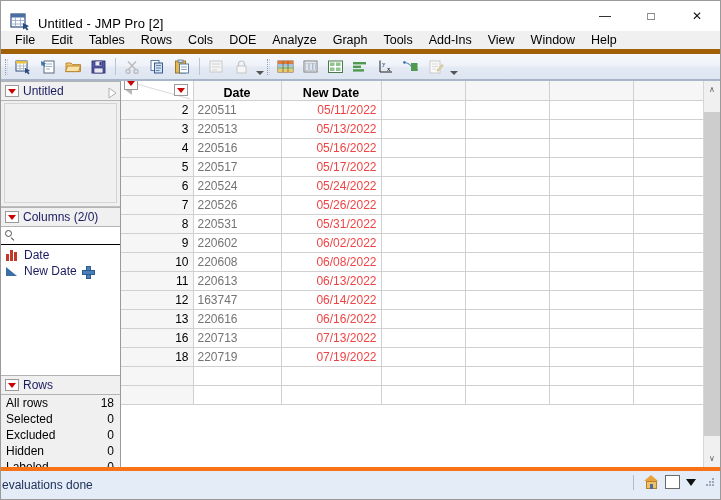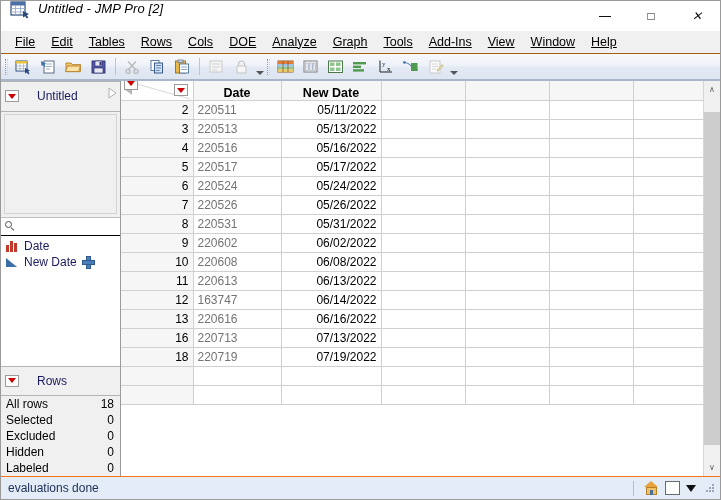--- a/index.html
+++ b/index.html
@@ -15,23 +15,22 @@
     width: 721px; height: 500px;
     background: #ffffff;
     border: 1px solid #9a9a9a;
     display: flex; flex-direction: column;
   }
 
   
   .titlebar {
     height: 30px; min-height: 30px;
     background: #ffffff;
-    display: flex; align-items: flex-start;
+    display: flex; align-items: flex-end;
     position: relative;
-    font-style: italic;
   }
   .title-icon {
     width: 20px; height: 18px;
     margin-left: 9px; margin-right: 8px;
     position: relative; flex: none;
   }
   .title-text {
     font-size: 13px; color: #000000;
     letter-spacing: 0.1px;
   }
@@ -44,22 +43,21 @@
     display: flex; align-items: center; justify-content: center;
     font-size: 12px; color: #101010; cursor: default;
   }
 
   
   .menubar {
     height: 23px; min-height: 23px;
     background: #f0f0f0;
     display: flex; align-items: center;
     padding-left: 6px;
-    border-bottom: 1px solid #a16207;
-    text-decoration: underline;
+    border-bottom: 5px solid #a16207;
   }
   .menuitem {
     font-size: 12.5px; color: #000;
     padding: 3px 8px 4px 8px;
     cursor: default; white-space: nowrap;
   }
 
   
   .toolbar {
     height: 26px; min-height: 26px;
@@ -109,21 +107,20 @@
     border-right: 1px solid #9a9a9a;
   }
   .panel-header {
     height: 36px; min-height: 20px;
     background: #f0f0f0;
     border: 1px solid #b3b3b3;
     border-left: none; border-right: none;
     display: flex; align-items: center;
     padding-left: 4px;
     position: relative;
-    gap: 14px;
   }
   .redtri {
     width: 14px; height: 12px; flex: none;
     border: 1px solid #9b9b9b;
     background: #fdfdfd;
     display: flex; align-items: center; justify-content: center;
     margin-right: 4px;
   }
   .redtri:after {
     content: "";
@@ -249,21 +246,21 @@
   }
   th.blankcol { background: #f6f6f6; }
   td.rownum {
     text-align: right;
     background: #f6f6f6;
     color: #000;
     border-right: 1px solid #9a9a9a;
     padding-right: 5px;
   }
   td.datacell { text-align: left; color: #737373; }
-  td.datecell { text-align: right; color: #000000; padding-right: 6px; }
+  td.datecell { text-align: right; color: #ef4444; padding-right: 6px; }
   td.emptycell { background: #ffffff; }
   tr.emptyrow td.rownum { background: #f6f6f6; }
 
   
   .corner-tri {
     position: absolute; left: 3px; top: 2px;
     width: 0; height: 0;
     border-top: 6px solid transparent;
     border-bottom: 6px solid transparent;
     border-right: 8px solid #b9b9b9;
@@ -307,25 +304,25 @@
   }
   .vs-track { flex: 1; background: #f0f0f0; position: relative; }
   .vs-thumb {
     position: absolute; left: 0; right: 0;
     top: 14px; bottom: 14px;
     background: #cdcdcd;
   }
 
   
   .statusbar {
-    height: 23px; min-height: 22px;
+    height: 32px; min-height: 22px;
     background: #e4ecf7;
-    border-top: 1px solid #f97316;
+    border-top: 4px solid #f97316;
     display: flex; align-items: center;
-    padding-left: 7px;
+    padding-left: 1px;
     position: relative;
   }
   .status-text { font-size: 12px; color: #20325a; }
   .status-right {
     position: absolute; right: 4px; top: 0; height: 22px;
     display: flex; align-items: center; gap: 6px;
   }
   .status-sep { width: 1px; height: 15px; background: #b0bdd0; margin-right: 4px; }
   .house { width: 15px; height: 14px; position: relative; flex:none; }
   .house .roof {
@@ -554,20 +551,24 @@
         <div class="panel-expand-outline">
           <svg width="9" height="12" viewBox="0 0 9 12">
             <path d="M1 1 L8 6 L1 11 Z" fill="#ffffff" stroke="#b0b0b0" stroke-width="1"></path>
           </svg>
         </div>
       </div>
       <div class="panel-body-table">
         <div class="inner"></div>
       </div>
 
+      <div class="panel-header">
+        <div class="redtri"></div>
+        <div class="panel-title">Columns (2/0)</div>
+      </div>
       <div class="colsearch">
         <div class="magnifier">
           <div class="lens"></div>
             <div class="handle"></div>
         </div>
       </div>
       <div class="collist">
         <div class="colitem">
           <div class="colicon ic-nominal">
             <i></i>

